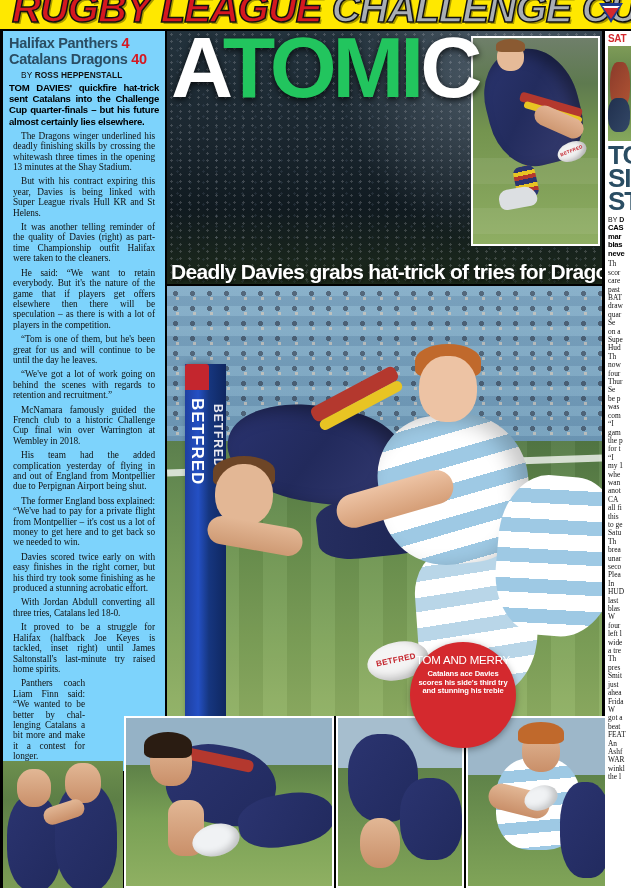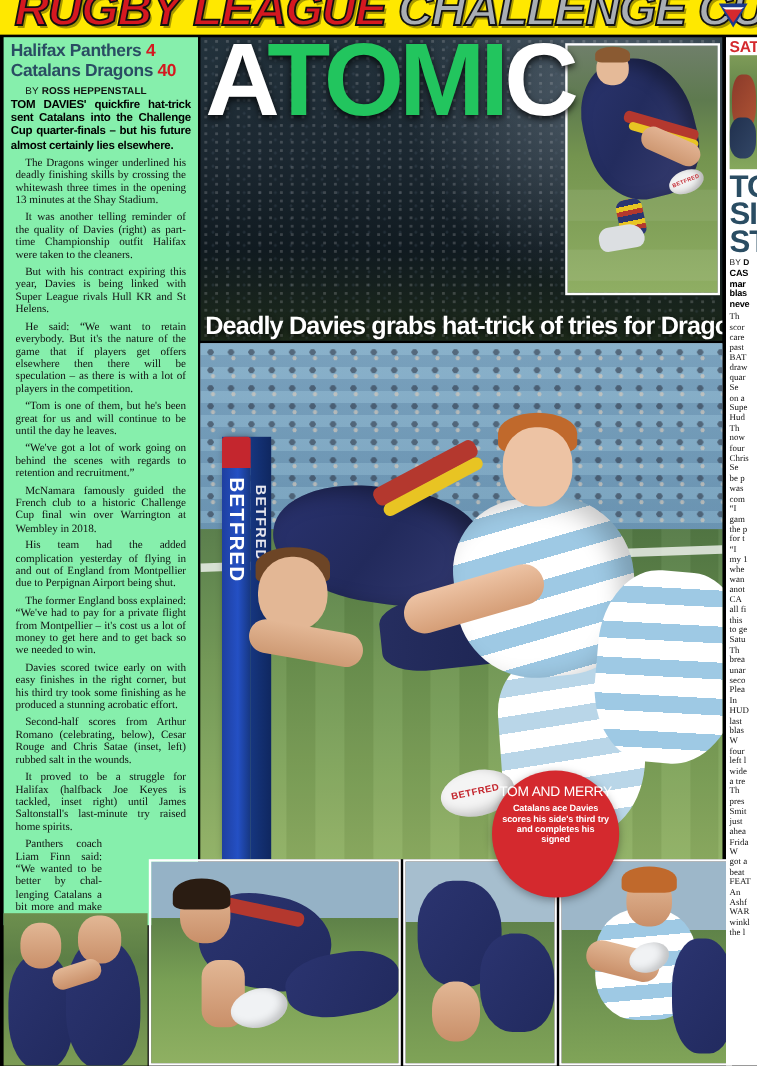--- a/index.html
+++ b/index.html
@@ -25,21 +25,21 @@
   #cup-badge {
     position:absolute; right:6px; top:1px; width:28px; height:24px;
   }
 
   
   #page { position:absolute; left:0; top:29px; width:631px; height:859px; background:#000; }
 
   
   #left-col {
     position:absolute; left:3px; top:2px; width:162px; height:740px;
-    background:#86efac; padding:5px 6px 0 6px; overflow:hidden;
+    background:#7dd3fc; padding:5px 6px 0 6px; overflow:hidden;
   }
   .score-line {
     font-family:"Liberation Sans", sans-serif; font-weight:bold;
     font-size:14.5px; line-height:15.5px; color:#2A4D63; letter-spacing:-.3px;
   }
   .score-line .sc { color:#D51820; }
   .byline {
     font-size:8.3px; font-weight:bold; color:#111; margin-top:3px;
     letter-spacing:.1px;
     padding-left:12px;
@@ -327,21 +327,21 @@
   .ballw{ position:absolute; background:#f0f2f4; border-radius:50%/50%;
     box-shadow:inset -4px -3px 7px rgba(0,0,0,.2); }
 
   
   #right-col {
     position:absolute; left:605px; top:2px; width:26px; height:857px;
     background:#fff; overflow:hidden; padding:2px 2px 0 3px;
   }
   #rc-kicker{
     font-family:"Liberation Sans", sans-serif; font-weight:bold;
-    font-size:13px; color:#D4292E; letter-spacing:-.3px; line-height:11px;
+    font-size:10px; color:#D4292E; letter-spacing:-.3px; line-height:11px;
   }
   #rc-photo{
     width:24px; height:95px; margin-top:2px;
     background:linear-gradient(#7e9b58,#5d7f46 40%,#86a85d 100%);
     position:relative; overflow:hidden;
   }
   #rc-photo .fg{
     position:absolute; left:2px; top:16px; width:20px; height:46px;
     background:linear-gradient(120deg,#8a3a2a,#b05434); border-radius:40%;
   }
@@ -394,30 +394,30 @@
       <span>Catalans Dragons</span>
       <span class="sc">40</span>
     </div>
     <div class="byline">
       <span class="by">BY</span>
       <span>ROSS HEPPENSTALL</span>
     </div>
     <div class="standfirst">TOM DAVIES' quickfire hat-trick sent Catalans into the Challenge Cup quarter-finals – but his future almost certainly lies elsewhere.</div>
     <div class="body-text" id="lc-body">
         <p>The Dragons winger underlined his deadly finishing skills by crossing the whitewash three times in the opening 13 minutes at the Shay Stadium.</p>
+        <p>But with his contract expiring this year, Davies is being linked with Super League rivals Hull KR and St Helens.</p>
         <p>It was another telling reminder of the quality of Davies (right) as part-time Championship outfit Halifax were taken to the cleaners.</p>
-        <p>But with his contract expiring this year, Davies is being linked with Super League rivals Hull KR and St Helens.</p>
         <p>He said: “We want to retain everybody. But it's the nature of the game that if players get offers elsewhere then there will be speculation – as there is with a lot of players in the competition.</p>
         <p>“Tom is one of them, but he's been great for us and will continue to be until the day he leaves.</p>
         <p>“We've got a lot of work going on behind the scenes with regards to retention and recruitment.”</p>
         <p>McNamara famously guided the French club to a historic Challenge Cup final win over Warrington at Wembley in 2018.</p>
         <p>His team had the added complication yesterday of flying in and out of England from Montpellier due to Perpignan Airport being shut.</p>
         <p>The former England boss explained: “We've had to pay for a private flight from Montpellier – it's cost us a lot of money to get here and to get back so we needed to win.</p>
         <p>Davies scored twice early on with easy finishes in the right corner, but his third try took some finishing as he produced a stunning acrobatic effort.</p>
-        <p>Second-half scores from Arthur Romano (celebrating, below), Cesar Rouge and Chris Satae (inset, left) rubbed salt in the wounds.</p>
+        <p>With Jordan Abdull converting all three tries, Catalans led 18-0.</p>
         <p>It proved to be a struggle for Halifax (halfback Joe Keyes is tackled, inset right) until James Saltonstall's last-minute try raised home spirits.</p>
       </div>
     <div class="body-text" id="lc-body-narrow" style="width:80px;">
         <p>Panthers coach Liam Finn said: “We wanted to be better by chal-lenging Catalans a bit more and make it a contest for longer.</p>
       </div>
   </div>
 
   <div id="hero">
     <div id="hero-photo"></div>
 
@@ -480,21 +480,21 @@
       <div class="torso"></div>
     </div>
 
     <div id="ball-ground">
       <span class="bf">BETFRED</span>
     </div>
   </div>
 
   <div id="caption-bubble">
     <div class="cb-title">TOM AND MERRY</div>
-    <div class="cb-body">Catalans ace Davies scores his side's third try and completes his signed</div>
+    <div class="cb-body">Catalans ace Davies scores his side's third try and stunning his treble</div>
   </div>
 
   <div id="photo-strip">
 
     <div class="ph" id="ph-left">
       <div class="figBlue" style="left:4px;  top:34px; width:54px; height:96px;"></div>
       <div class="skin" style="left:14px; top:8px;  width:34px; height:38px;"></div>
       <div class="figBlue" style="left:52px; top:22px; width:62px; height:108px;"></div>
       <div class="skin" style="left:62px; top:2px;  width:36px; height:40px;"></div>
       <div class="skin" style="left:40px; top:42px; width:42px; height:18px; border-radius:10px; transform:rotate(-18deg);"></div>
@@ -555,21 +555,21 @@
         <div>BAT</div>
         <div>draw</div>
         <div>quar</div>
         <div>Se</div>
         <div>on a</div>
         <div>Supe</div>
         <div>Hud</div>
         <div>Th</div>
         <div>now</div>
         <div>four</div>
-        <div>Chris</div>
+        <div>Thur</div>
         <div>Se</div>
         <div>be p</div>
         <div>was</div>
         <div>com</div>
         <div>“I</div>
         <div>gam</div>
         <div>the p</div>
         <div>for t</div>
         <div>“I</div>
         <div>my 1</div>

